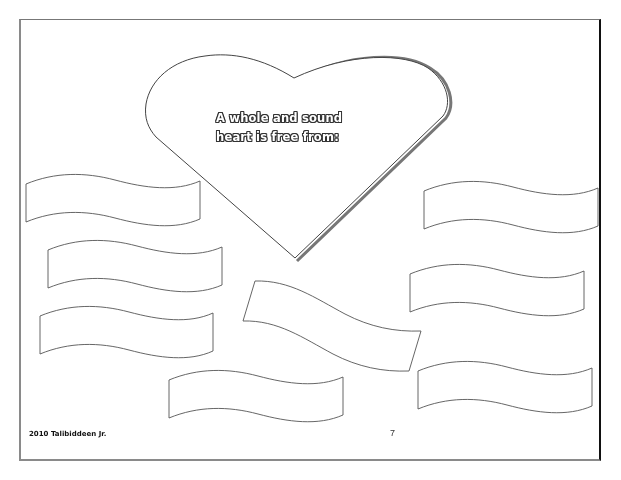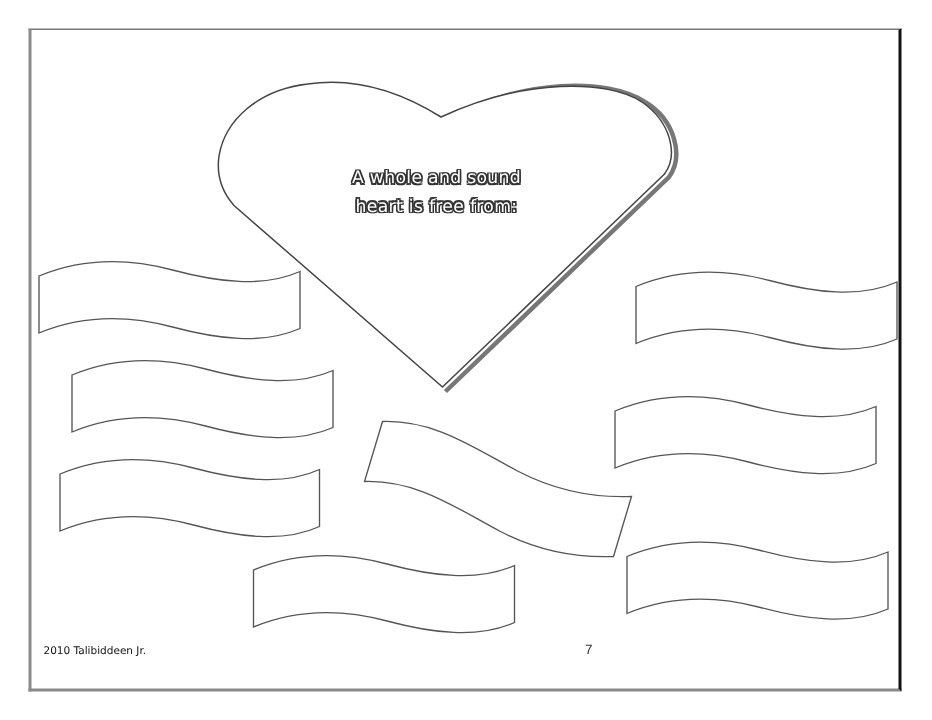--- a/index.html
+++ b/index.html
@@ -5,30 +5,30 @@
   html, body { margin:0; padding:0; background:#ffffff; }
   body { width:621px; height:480px; position:relative; overflow:hidden; font-family:"DejaVu Sans", sans-serif; }
   #page-frame {
     position:absolute; left:19px; top:19px; width:582px; height:442px;
     border-top:1px solid #777; border-left:2px solid #8a8a8a;
     border-right:2px solid #111; border-bottom:2px solid #8a8a8a;
     box-sizing:border-box; background:#fff;
   }
   #art { position:absolute; left:0; top:0; width:621px; height:480px; }
   .heart-text {
-    position:absolute; left:196px; width:190px; text-align:center;
-    font-family:"DejaVu Sans", sans-serif; font-weight:normal; font-size:11.5px;
+    position:absolute; left:216px; width:190px; 
+    font-family:"DejaVu Sans", sans-serif; font-weight:bold; font-size:11.5px;
     color:#fff; letter-spacing:0.2px;
     text-shadow: 1px 0 0 #333, -1px 0 0 #333, 0 1px 0 #333, 0 -1px 0 #333,
                  1px 1px 0 #333, -1px -1px 0 #333, 1px -1px 0 #333, -1px 1px 0 #333;
   }
   #heart-line-1 { top:111px; }
   #heart-line-2 { top:130px; }
   #footer-credit {
-    position:absolute; left:29px; top:430px; font-size:7px; font-weight:normal; color:#111;
+    position:absolute; left:29px; top:430px; font-size:7px; font-weight:bold; color:#111;
     font-family:"DejaVu Sans", sans-serif;
   }
   #page-number {
     position:absolute; left:390px; top:428px; font-size:9px; color:#333;
     font-family:"Liberation Sans", sans-serif;
   }
 </style>
 </head>
 <body>
 

